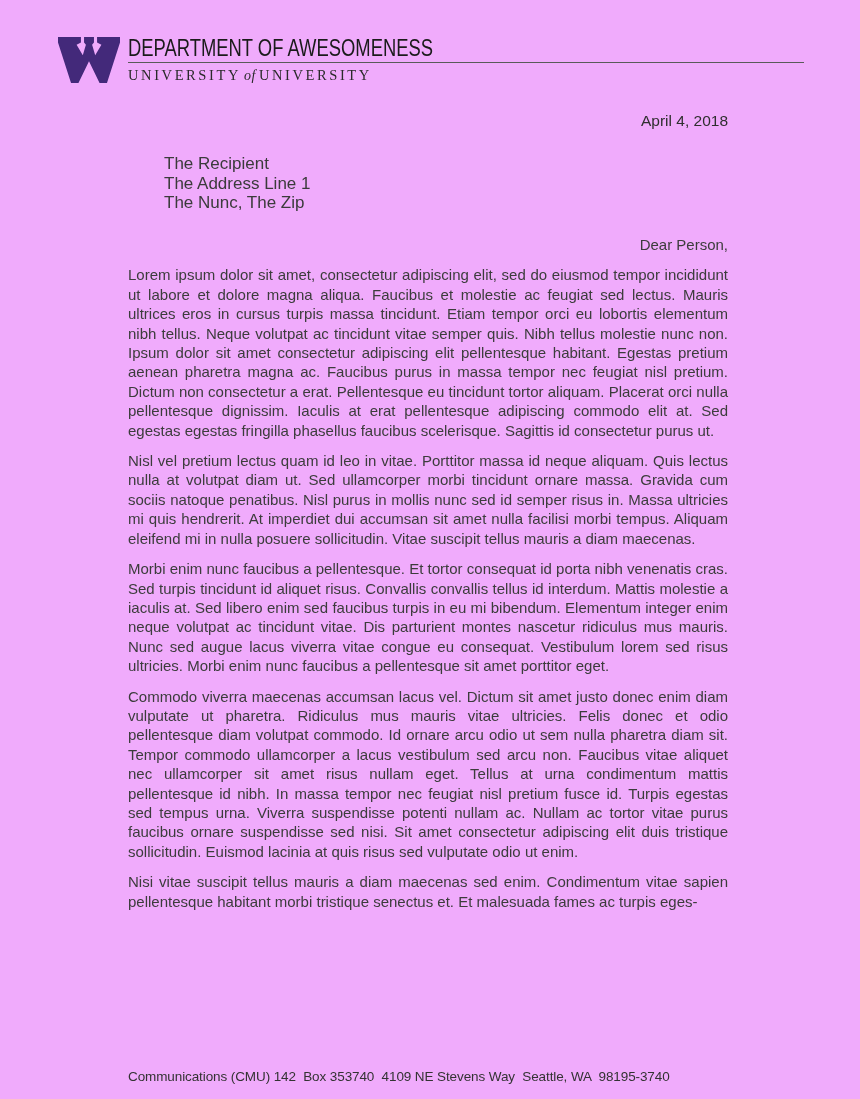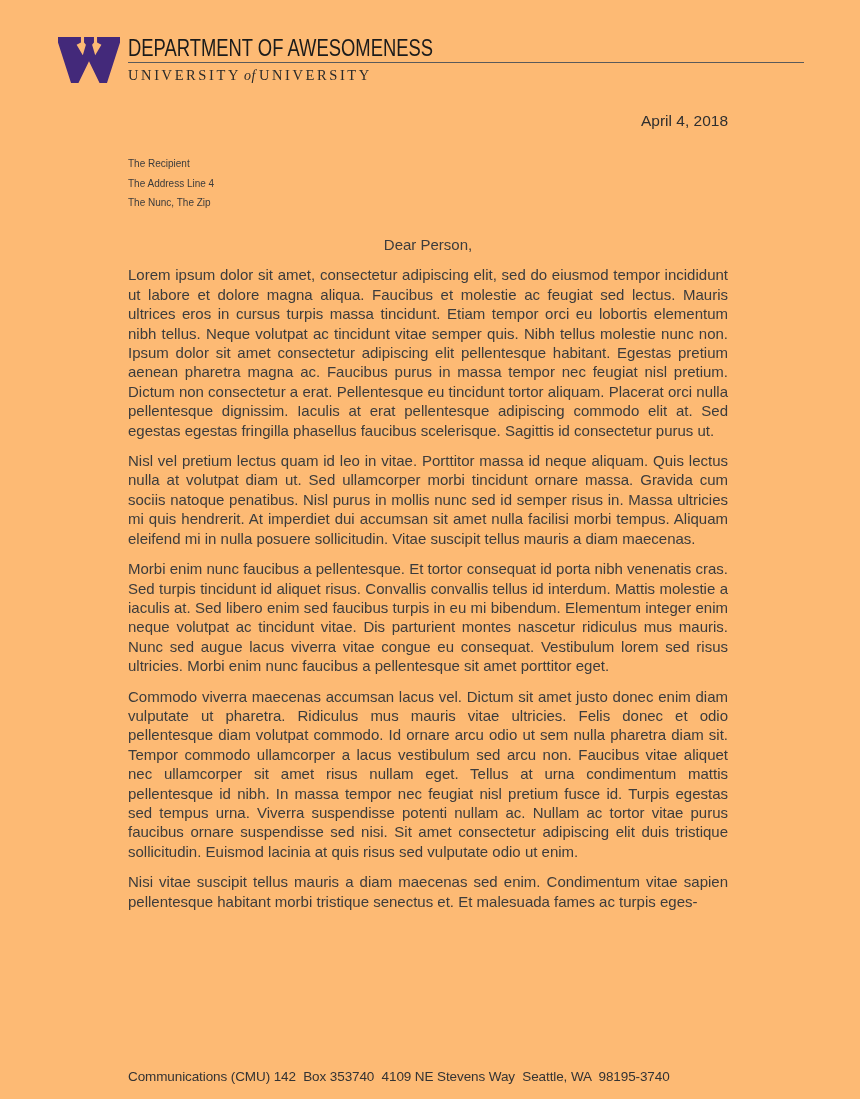--- a/index.html
+++ b/index.html
@@ -5,21 +5,21 @@
   html, body { margin: 0; padding: 0; }
   body {
     width: 860px; height: 1099px;
     font-family: "Liberation Sans", sans-serif;
     background: #f5f5f6;
     overflow: hidden;
   }
   .page {
     position: relative;
     width: 860px; height: 1099px;
-    background: #fdba74;
+    background: #f0abfc;
   }
 
   
   .letterhead {
     position: absolute; top: 36px; left: 58px;
     display: flex; align-items: flex-start;
   }
   .logo-box {
     width: 62px; height: 46px; flex: 0 0 62px;
     margin-top: 1px;
@@ -52,30 +52,30 @@
   }
 
   
   .content-col { position: absolute; left: 128px; width: 600px; }
   .date-line {
     top: 112px; text-align: right;
     font-size: 15.5px; color: #2f2f2f;
   }
   .recipient {
     top: 154px;
-    font-size: 10px; line-height: 19.5px; color: #3b3b3b;
+    font-size: 17px; line-height: 19.5px; color: #3b3b3b; margin-left: 36px;
   }
   .letter-body { top: 235px; color: #3c3c3c; }
   .letter-body p {
     margin: 0 0 11px 0;
     font-size: 15px; line-height: 19.4px;
     text-align: justify;
     hyphens: auto; -webkit-hyphens: auto;
   }
-  .letter-body p.salutation { text-align: center; }
+  .letter-body p.salutation { text-align: right; }
 
   
   .letter-footer {
     position: absolute; left: 128px; top: 1019px; width: 640px;
     font-size: 13.5px; line-height: 23px; color: #333333;
     white-space: pre-wrap;
     letter-spacing: -0.1px;
   }
 </style>
 </head>
@@ -95,21 +95,21 @@
       <div class="univ-line">
         <span>UNIVERSITY</span><span class="of">of</span><span>UNIVERSITY</span>
       </div>
     </div>
   </div>
 
   <div class="content-col date-line">April 4, 2018</div>
 
   <div class="content-col recipient">
     <div>The Recipient</div>
-    <div>The Address Line 4</div>
+    <div>The Address Line 1</div>
     <div>The Nunc, The Zip</div>
   </div>
 
   <div class="content-col letter-body">
     <p class="salutation">Dear Person,</p>
     <p>Lorem ipsum dolor sit amet, consectetur adipiscing elit, sed do eiusmod tempor incididunt ut labore et dolore magna aliqua.  Faucibus et molestie ac feugiat sed lectus.  Mauris ultrices eros in cursus turpis massa tincidunt.  Etiam tempor orci eu lobortis elementum nibh tellus.  Neque volutpat ac tincidunt vitae semper quis.  Nibh tellus molestie nunc non.  Ipsum dolor sit amet consectetur adipiscing elit pellentesque habitant.  Egestas pretium aenean pharetra magna ac.  Faucibus purus in massa tempor nec feugiat nisl pretium.  Dictum non consectetur a erat.  Pellentesque eu tincidunt tortor aliquam.  Placerat orci nulla pellentesque dignissim.  Iaculis at erat pellentesque adipiscing commodo elit at.  Sed egestas egestas fringilla phasellus faucibus scelerisque.  Sagittis id consectetur purus ut.</p>
     <p>Nisl vel pretium lectus quam id leo in vitae.  Porttitor massa id neque aliquam.  Quis lectus nulla at volutpat diam ut.  Sed ullamcorper morbi tincidunt ornare massa.  Gravida cum sociis natoque penatibus.  Nisl purus in mollis nunc sed id semper risus in.  Massa ultricies mi quis hendrerit.  At imperdiet dui accumsan sit amet nulla facilisi morbi tempus.  Aliquam eleifend mi in nulla posuere sollicitudin.  Vitae suscipit tellus mauris a diam maecenas.</p>
     <p>Morbi enim nunc faucibus a pellentesque.  Et tortor consequat id porta nibh venenatis cras.  Sed turpis tincidunt id aliquet risus.  Convallis convallis tellus id interdum.  Mattis molestie a iaculis at.  Sed libero enim sed faucibus turpis in eu mi bibendum.  Elementum integer enim neque volutpat ac tincidunt vitae.  Dis parturient montes nascetur ridiculus mus mauris.  Nunc sed augue lacus viverra vitae congue eu consequat.  Vestibulum lorem sed risus ultricies.  Morbi enim nunc faucibus a pellentesque sit amet porttitor eget.</p>
     <p>Commodo viverra maecenas accumsan lacus vel.  Dictum sit amet justo donec enim diam vulputate ut pharetra.  Ridiculus mus mauris vitae ultricies.  Felis donec et odio pellentesque diam volutpat commodo.  Id ornare arcu odio ut sem nulla pharetra diam sit.  Tempor commodo ullamcorper a lacus vestibulum sed arcu non.  Faucibus vitae aliquet nec ullamcorper sit amet risus nullam eget.  Tellus at urna condimentum mattis pellentesque id nibh.  In massa tempor nec feugiat nisl pretium fusce id.  Turpis egestas sed tempus urna.  Viverra suspendisse potenti nullam ac.  Nullam ac tortor vitae purus faucibus ornare suspendisse sed nisi.  Sit amet consectetur adipiscing elit duis tristique sollicitudin.  Euismod lacinia at quis risus sed vulputate odio ut enim.</p>
     <p>Nisi vitae suscipit tellus mauris a diam maecenas sed enim.  Condimentum vitae sapien pellentesque habitant morbi tristique senectus et.  Et malesuada fames ac turpis eges-</p>

